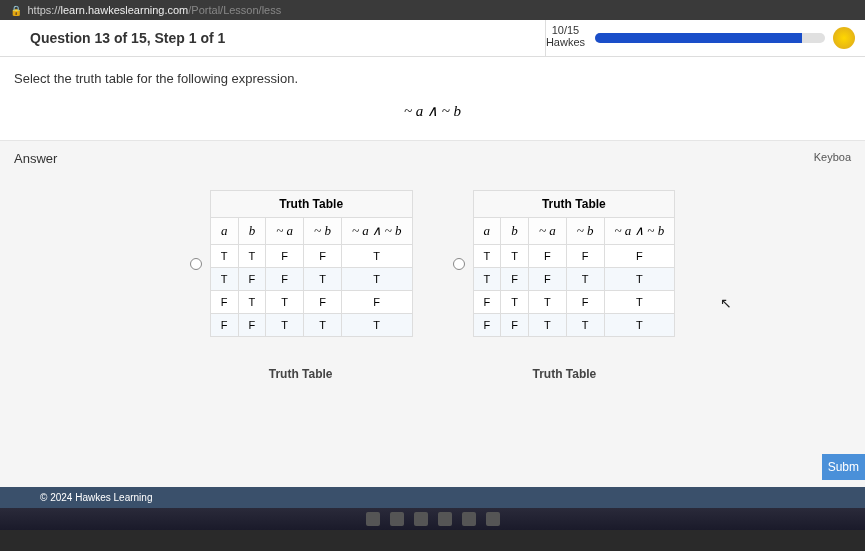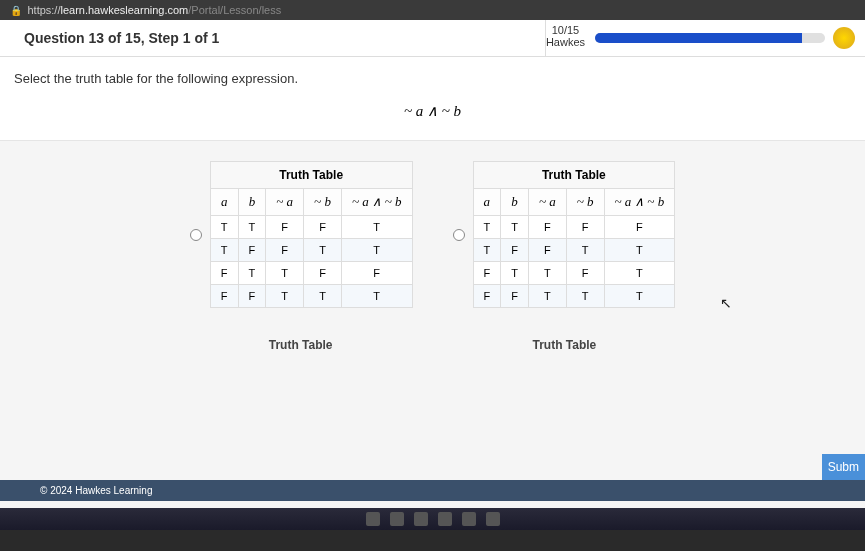--- a/index.html
+++ b/index.html
@@ -29,21 +29,21 @@
   background: #f5f5f5;
   height: 510px;
   position: relative;
 }
 .header {
   display: flex;
   background: #fff;
   border-bottom: 1px solid #ddd;
 }
 .question-label {
-  padding: 10px 24px;
+  padding: 10px 30px;
   font-size: 14px;
   font-weight: bold;
   color: #333;
   flex: 1;
 }
 .correct-box {
   border-left: 1px solid #ddd;
   padding: 4px 0;
   text-align: center;
   font-size: 11px;
@@ -164,21 +164,21 @@
   right: 0;
   bottom: 50px;
   background: #4a90d9;
   color: #fff;
   padding: 6px 6px;
   font-size: 12px;
   border: none;
 }
 .footer {
   position: absolute;
-  bottom: 29px;
+  bottom: 22px;
   left: 0;
   right: 0;
   background: #3a506b;
   color: #fff;
   padding: 5px 40px;
   font-size: 10px;
 }
 .taskbar {
   position: absolute;
   bottom: 0;
@@ -229,20 +229,24 @@
       </div>
       <div class="coin"></div>
     </div>
   </div>
 
   <div class="prompt-area">
     <div class="prompt-text">Select the truth table for the following expression.</div>
     <div class="expression">~ a ∧ ~ b</div>
   </div>
 
+  <div class="answer-header">
+    <span>Answer</span>
+    <span class="keyboard-hint">Keyboa</span>
+  </div>
 
   <div class="tables-area">
     <div class="option">
       <div class="radio"></div>
       <table class="truth-table">
         <caption>Truth Table</caption>
         <thead>
             <tr>
           <th>a</th>
           <th>b</th>

